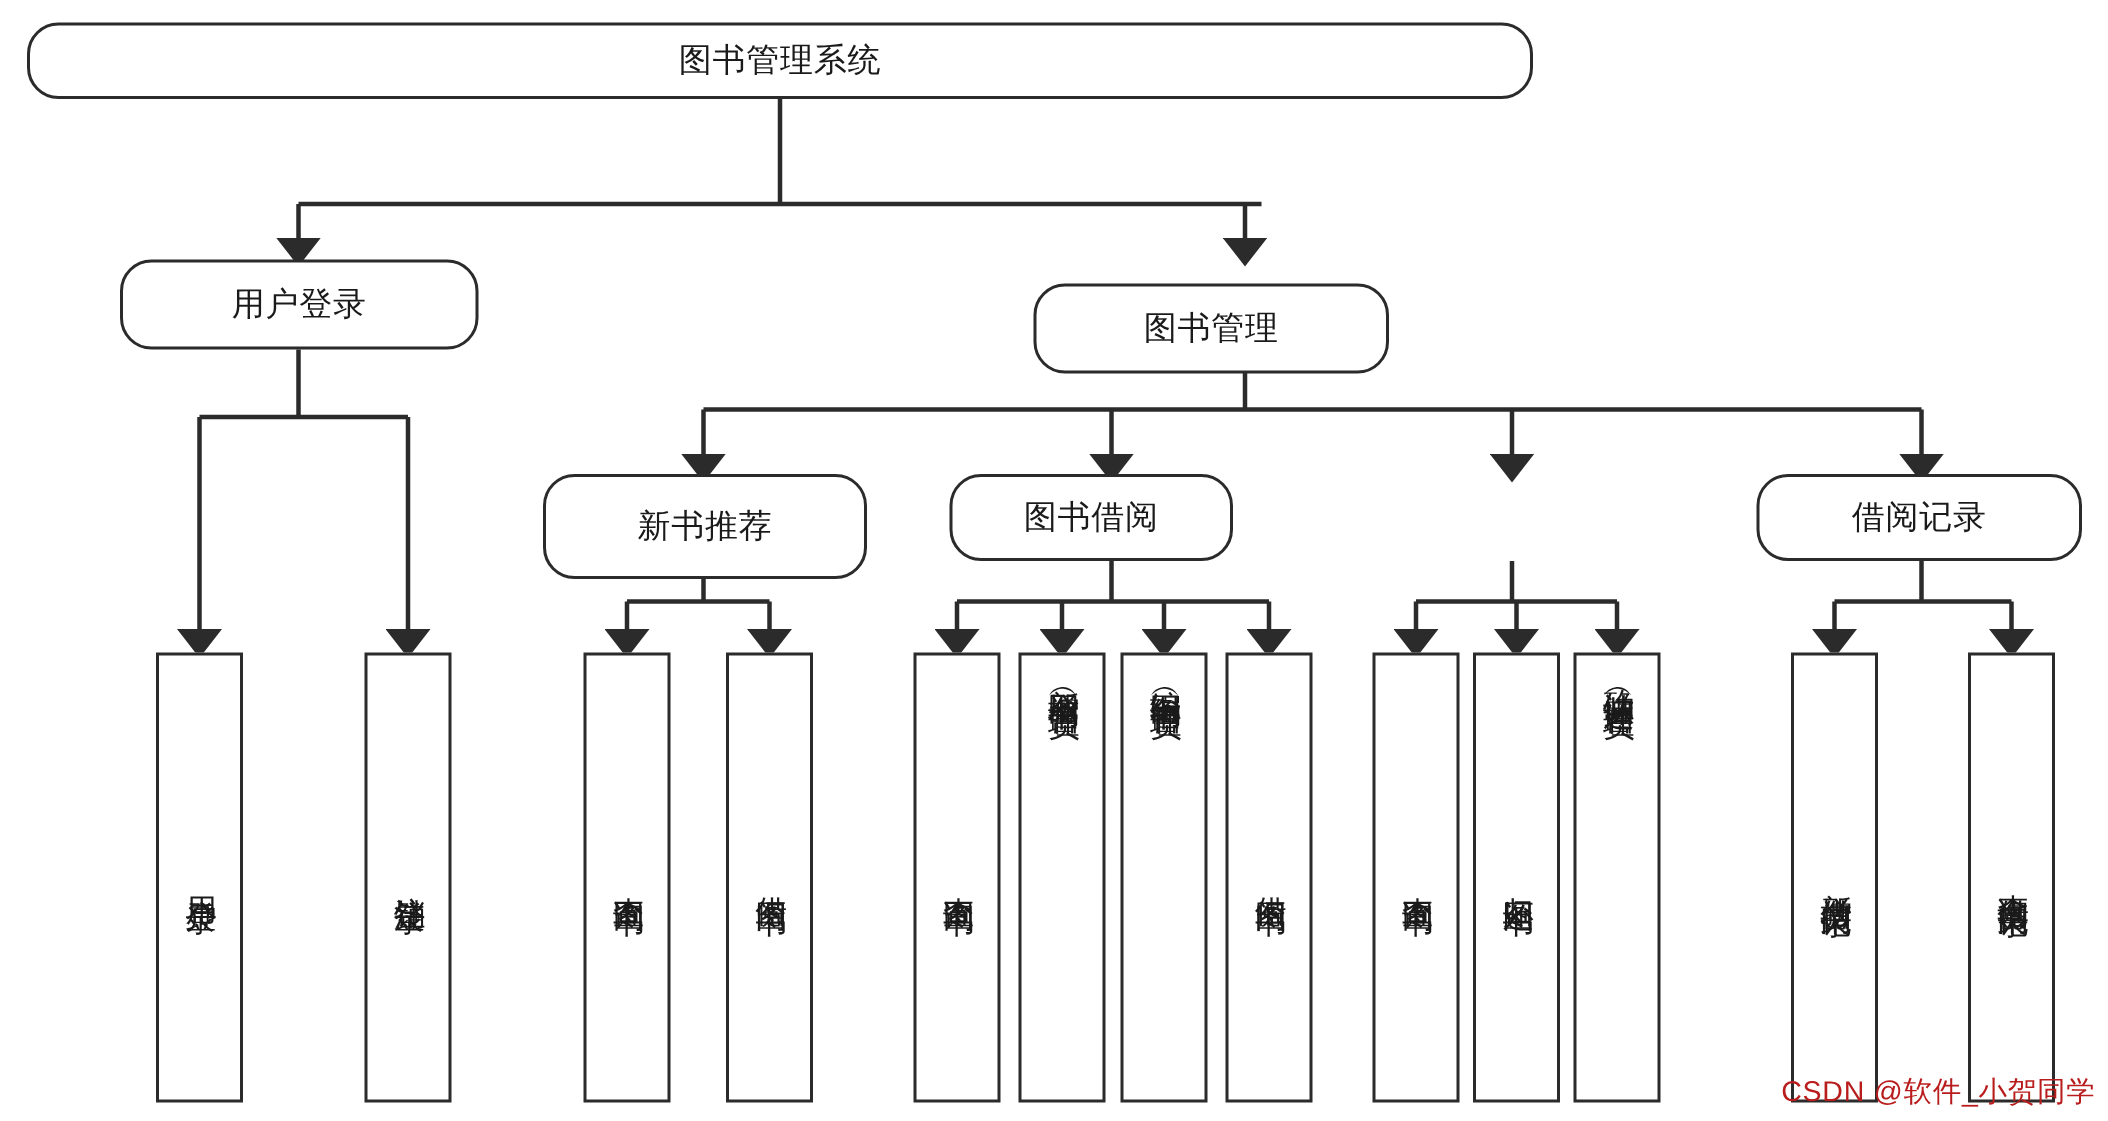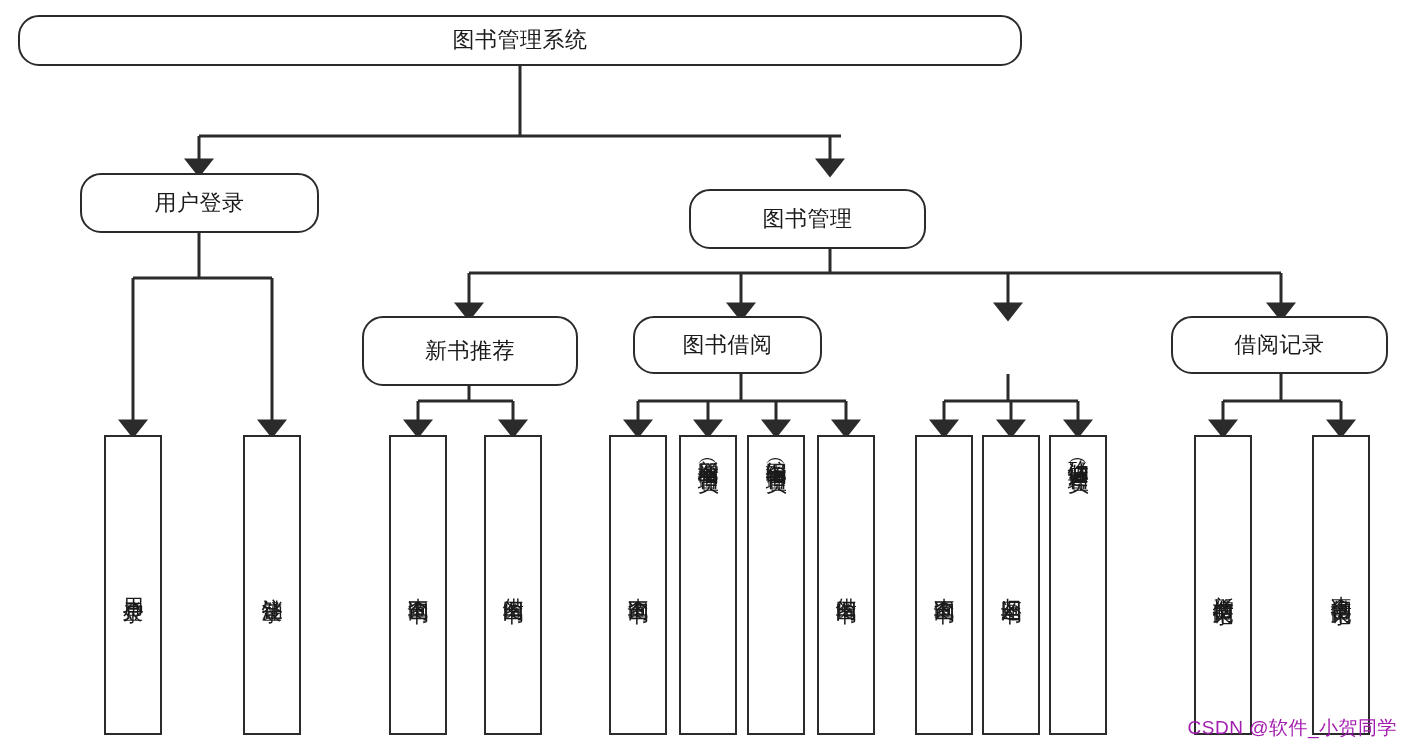--- a/index.html
+++ b/index.html
@@ -57,21 +57,21 @@
     top: 0;
     width: 1405px;
     height: 747px;
     pointer-events: none;
   }
   .watermark {
     position: absolute;
     right: 8px;
     bottom: 6px;
     font-size: 19px;
-    color: #a21caf;
+    color: #b91c1c;
     letter-spacing: 0.5px;
     white-space: nowrap;
   }
 </style>
 </head>
 <body>
 
 <div id="canvas">
 
   <svg class="lines" viewBox="0 0 1405 747">

